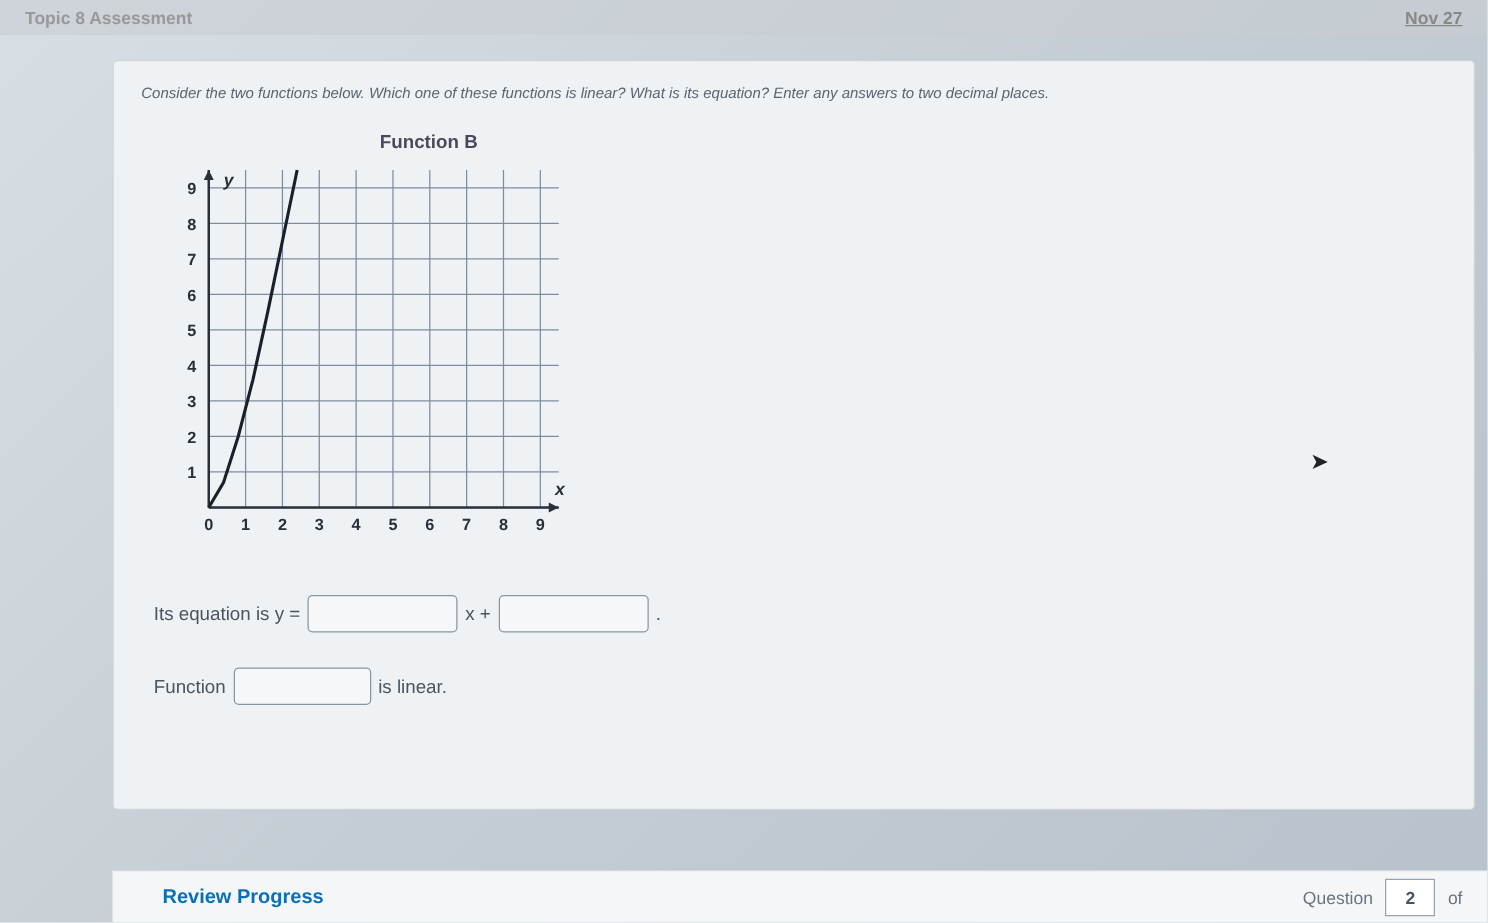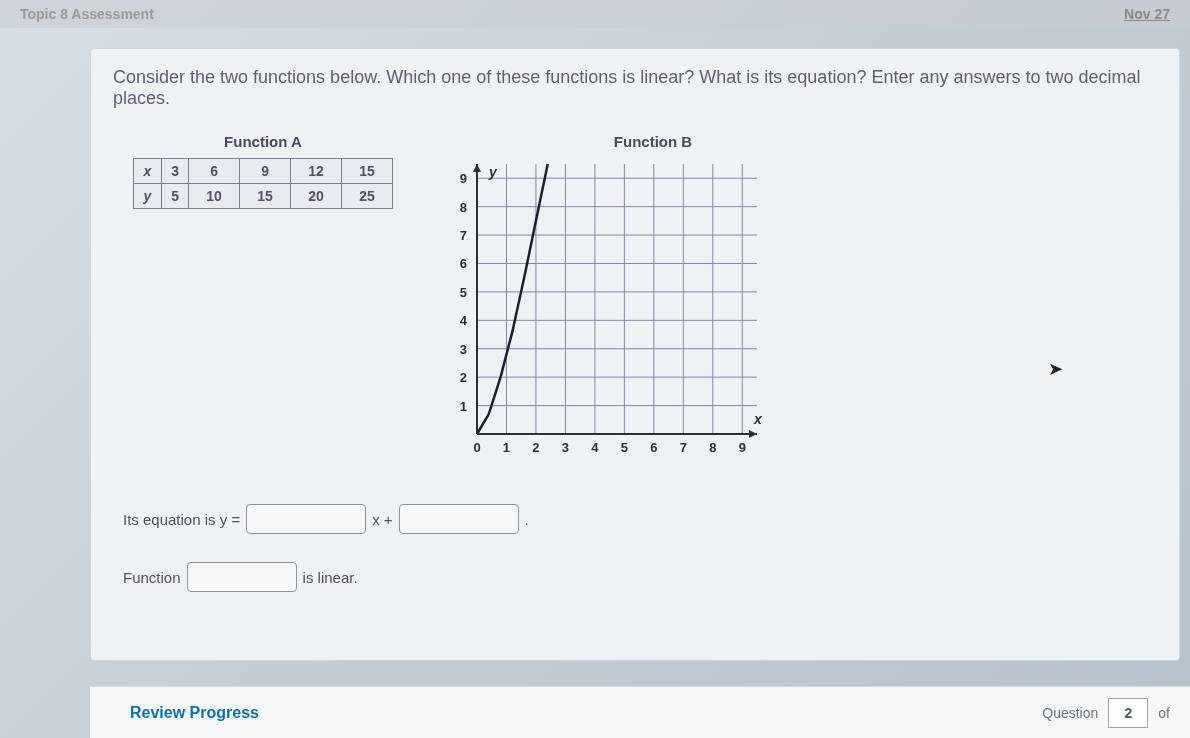--- a/index.html
+++ b/index.html
@@ -28,22 +28,23 @@
     margin: 20px 10px 0 90px;
     background: #eef2f5;
     border: 1px solid #d0d5da;
     border-radius: 4px;
     padding: 18px 22px 40px 22px;
     min-height: 600px;
     position: relative;
   }
   .question-text {
     color: #5a6470;
-    font-size: 18px;
+    font-size: 12px;
     margin-bottom: 24px;
+    font-style: italic;
   }
   .functions-row {
     display: flex;
     gap: 50px;
     align-items: flex-start;
     margin-left: 20px;
   }
   .func-a { width: 260px; }
   .func-title {
     text-align: center;
@@ -92,21 +93,21 @@
     width: 120px;
     padding: 0 6px;
     font-size: 14px;
   }
   .answer-input.small { width: 110px; }
   .footer-bar {
     position: absolute;
     bottom: 0;
     left: 90px;
     right: 0;
-    height: 52px;
+    height: 42px;
     background: #f4f6f8;
     border-top: 1px solid #d5dade;
     display: flex;
     align-items: center;
     justify-content: space-between;
     padding: 0 20px 0 40px;
   }
   .review-link {
     color: #0b6fb5;
     font-weight: bold;
@@ -155,43 +156,20 @@
 
 <div class="top-bar">
   <span class="left">Topic 8 Assessment</span>
   <span class="right">Nov 27</span>
 </div>
 
 <div class="content-card">
   <div class="question-text">Consider the two functions below. Which one of these functions is linear? What is its equation? Enter any answers to two decimal places.</div>
 
   <div class="functions-row">
-    <div class="func-a">
-      <div class="func-title">Function A</div>
-      <table class="data-table">
-        <tbody>
-            <tr>
-          <td class="hdr">x</td>
-          <td>3</td>
-          <td>6</td>
-          <td>9</td>
-          <td>12</td>
-          <td>15</td>
-        </tr>
-        <tr>
-          <td class="hdr">y</td>
-          <td>5</td>
-          <td>10</td>
-          <td>15</td>
-          <td>20</td>
-          <td>25</td>
-        </tr>
-      </tbody>
-        </table>
-    </div>
 
     <div class="func-b">
       <div class="func-title">Function B</div>
       <div class="chart-wrap">
         <svg class="chart" id="chart-svg">
             <line x1="34" y1="280" x2="34" y2="10" class="grid-line"></line>
             <line x1="63.473684210526315" y1="280" x2="63.473684210526315" y2="10" class="grid-line"></line>
             <line x1="92.94736842105263" y1="280" x2="92.94736842105263" y2="10" class="grid-line"></line>
             <line x1="122.42105263157895" y1="280" x2="122.42105263157895" y2="10" class="grid-line"></line>
             <line x1="151.89473684210526" y1="280" x2="151.89473684210526" y2="10" class="grid-line"></line>

